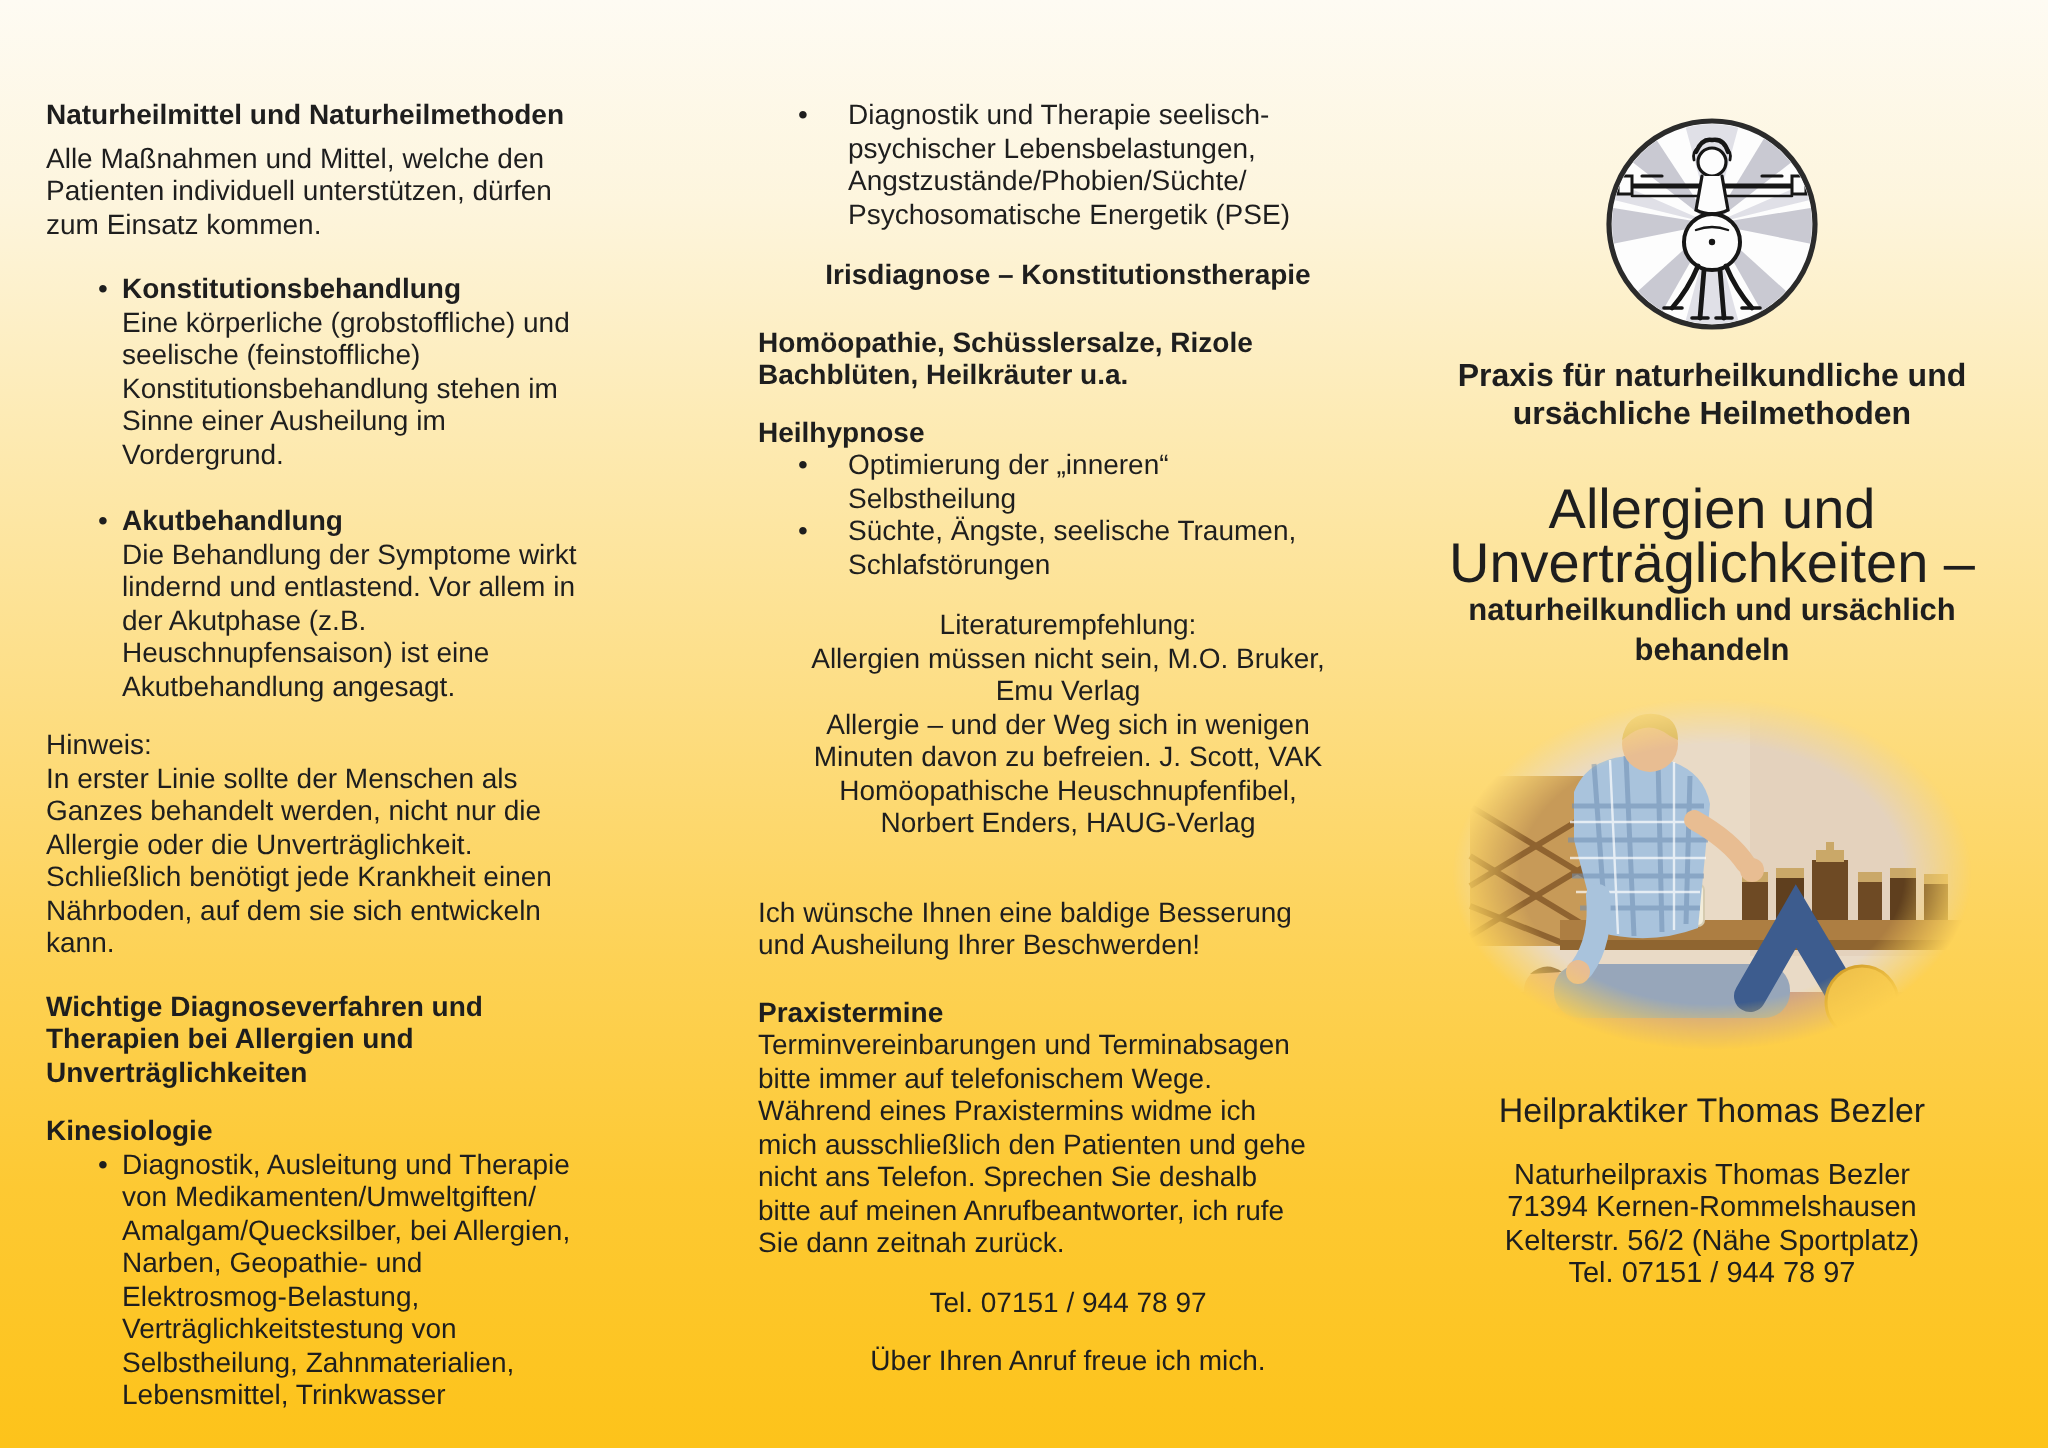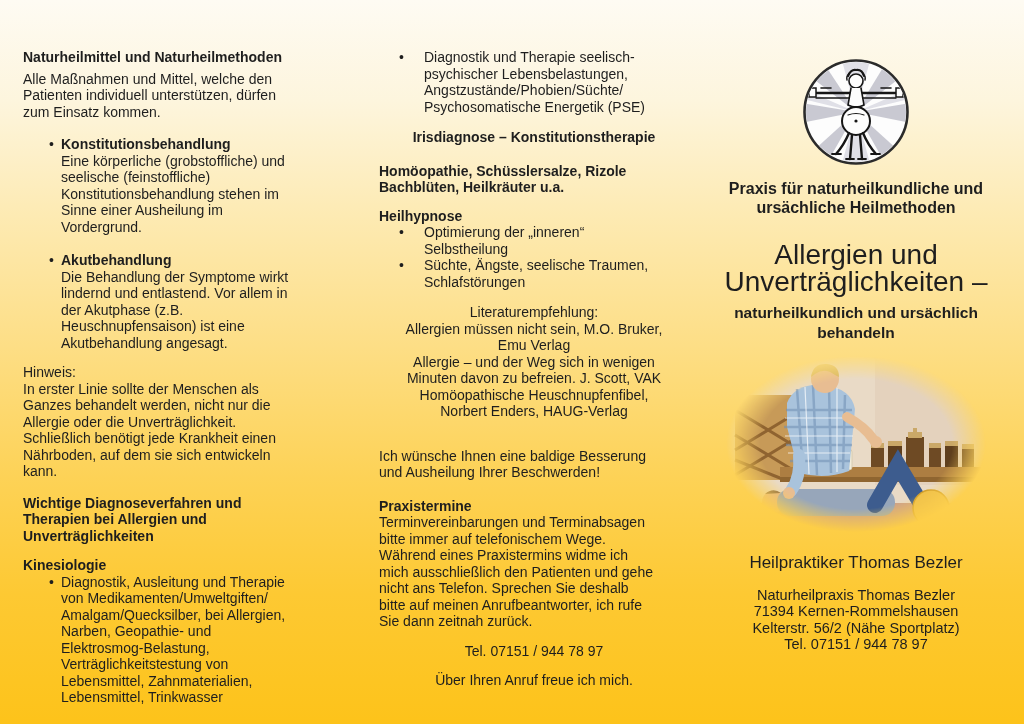--- a/index.html
+++ b/index.html
@@ -23,21 +23,21 @@
   .col2 .blist > li{position:relative;padding-left:45px;}
   .col2 .blist > li::before{content:"\2022";position:absolute;left:20px;top:0;}
   .mt5{margin-top:5px;}  .mt9{}  .mt12{margin-top:12px;}
   .mt13{margin-top:13px;}.mt14{margin-top:14px;text-align:center;}.mt15{margin-top:15px;}
   .mt16{margin-top:16px;}.mt17{margin-top:17px;}
   .mt28{margin-top:28px;}
   .center{text-align:center;}
   .logo-wrap{margin:15px auto 0;width:110px;height:112px;}
   .practice-name{margin-top:12px;font-size:16px;line-height:19px;font-weight:bold;}
   .brochure-title{margin-top:24px;font-size:28px;line-height:27px;font-weight:normal;}
-  .brochure-subtitle{margin-top:8px;font-size:15.5px;line-height:20px;font-weight:bold;}
+  .brochure-subtitle{margin-top:1px;font-size:15.5px;line-height:20px;font-weight:bold;}
   .photo-wrap{margin:12px auto 0;width:262px;height:178px;}
   .practitioner{margin-top:20px;font-size:17px;line-height:19px;font-weight:normal;}
   .address{margin-top:15px;font-size:14.5px;line-height:16.3px;}
 </style>
 </head>
 <body>
 
 <div class="col col1">
   <div class="b">Naturheilmittel und Naturheilmethoden</div>
   <div class="mt5">
@@ -90,21 +90,21 @@
   <div class="b mt13">Kinesiologie</div>
   <ul class="blist">
     <li>
       <div>
           <div class="ln">Diagnostik, Ausleitung und Therapie</div>
           <div class="ln">von Medikamenten/Umweltgiften/</div>
           <div class="ln">Amalgam/Quecksilber, bei Allergien,</div>
           <div class="ln">Narben, Geopathie- und</div>
           <div class="ln">Elektrosmog-Belastung,</div>
           <div class="ln">Verträglichkeitstestung von</div>
-          <div class="ln">Lebensmittel, Zahnmaterialien,</div>
+          <div class="ln">Selbstheilung, Zahnmaterialien,</div>
           <div class="ln">Lebensmittel, Trinkwasser</div>
         </div>
     </li>
   </ul>
 </div>
 
 <div class="col col2">
   <ul class="blist mt9">
     <li>
       <div>

